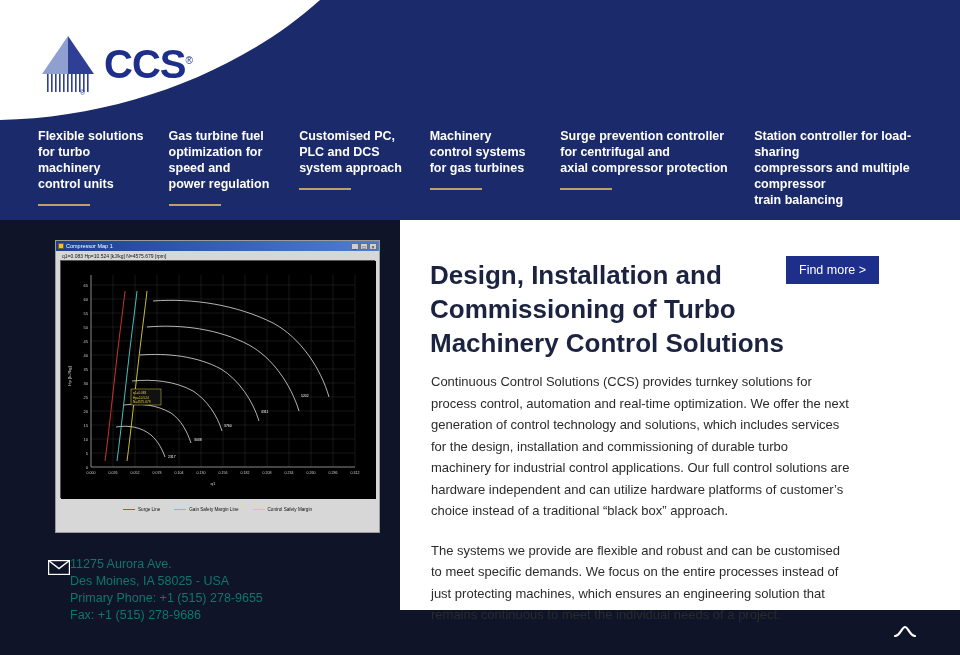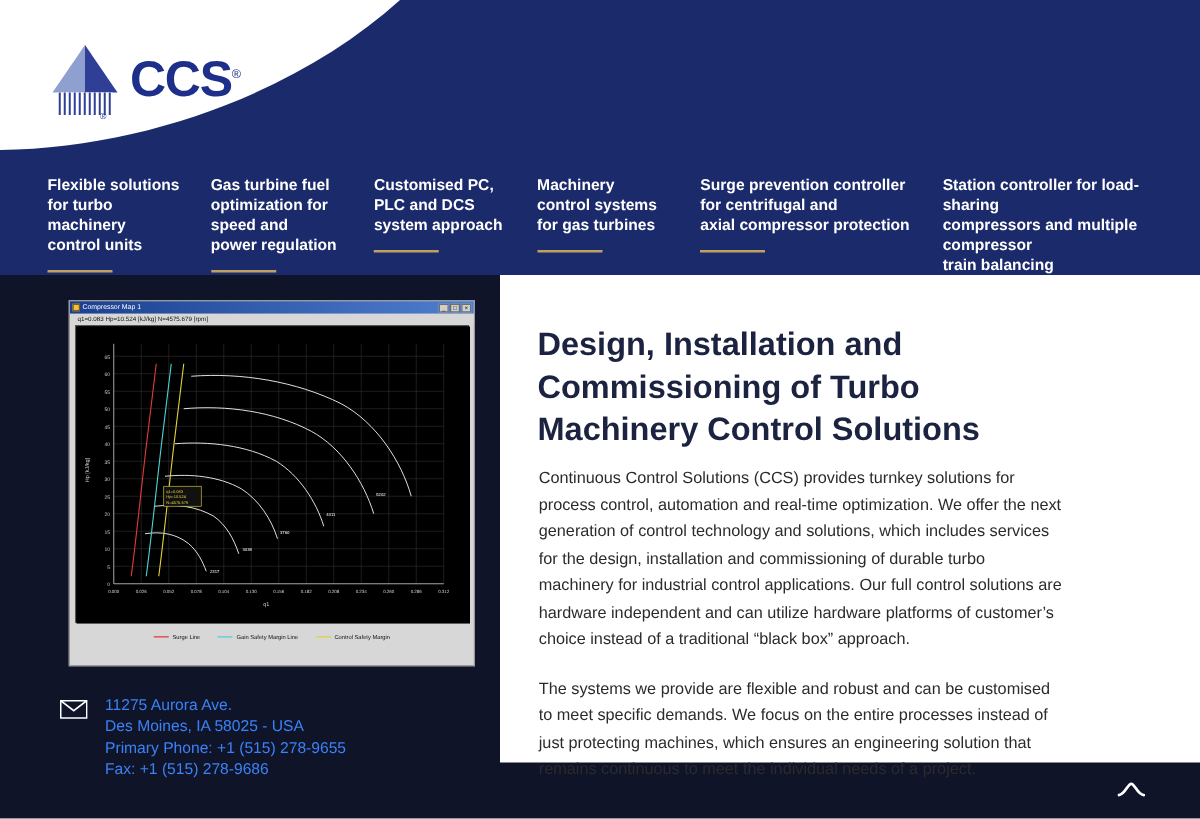--- a/index.html
+++ b/index.html
@@ -53,21 +53,21 @@
   .logo-reg {
     font-size: 10px;
     vertical-align: super;
     font-weight: normal;
     color: #1d2f8a;
   }
 
   
   .nav {
     position: absolute;
-    top: 140px; left: 38px;
+    top: 128px; left: 38px;
     width: 910px;
     display: flex;
     gap: 0px;
   }
   .nav-item {
     width: 146px;
     padding-right: 18px;
     cursor: pointer;
   }
   .nav-item.wide { width: 218px; }
@@ -165,25 +165,24 @@
     font-size: 4.6px;
   }
   .leg { display: flex; align-items: center; gap: 3px; }
   .leg i { display: inline-block; width: 12px; height: 1px; }
 
   
   .address {
     position: absolute;
     left: 48px; top: 556px;
     width: 330px;
-    color: #3b82f6;
+    color: #0f766e;
     font-size: 12.5px;
     line-height: 17px;
     display: flex;
-    gap: 14px;
   }
   .env-icon { margin-top: 4px; }
   .addr-lines div { white-space: pre-line; }
 
   
   .headline {
     position: absolute;
     left: 430px; top: 246px;
     width: 380px;
     color: #1b2340;
@@ -442,20 +441,21 @@
     </span>
     <div class="addr-lines">
       <div>11275 Aurora Ave.</div>
       <div>Des Moines, IA 58025 - USA</div>
       <div>Primary Phone: +1 (515) 278-9655</div>
       <div>Fax: +1 (515) 278-9686</div>
     </div>
   </div>
 
   <h1 class="headline">Design, Installation and Commissioning of Turbo Machinery Control Solutions</h1>
+  <button class="find-more">Find more &gt;</button>
 
   <div class="body-copy">
     <p>Continuous Control Solutions (CCS) provides turnkey solutions for process control, automation and real-time optimization. We offer the next generation of control technology and solutions, which includes services for the design, installation and commissioning of durable turbo machinery for industrial control applications. Our full control solutions are hardware independent and can utilize hardware platforms of customer’s choice instead of a traditional “black box” approach.</p>
     <p>The systems we provide are flexible and robust and can be customised to meet specific demands. We focus on the entire processes instead of just protecting machines, which ensures an engineering solution that remains continuous to meet the individual needs of a project.</p>
   </div>
 
   <div class="scroll-top">
     <svg width="22" height="14" viewBox="0 0 22 14">
       <path d="M1,12 C6,12 8,3 11,3 C14,3 16,12 21,12" fill="none" stroke="#ffffff" stroke-width="2.2" stroke-linecap="round"></path>
     </svg>

